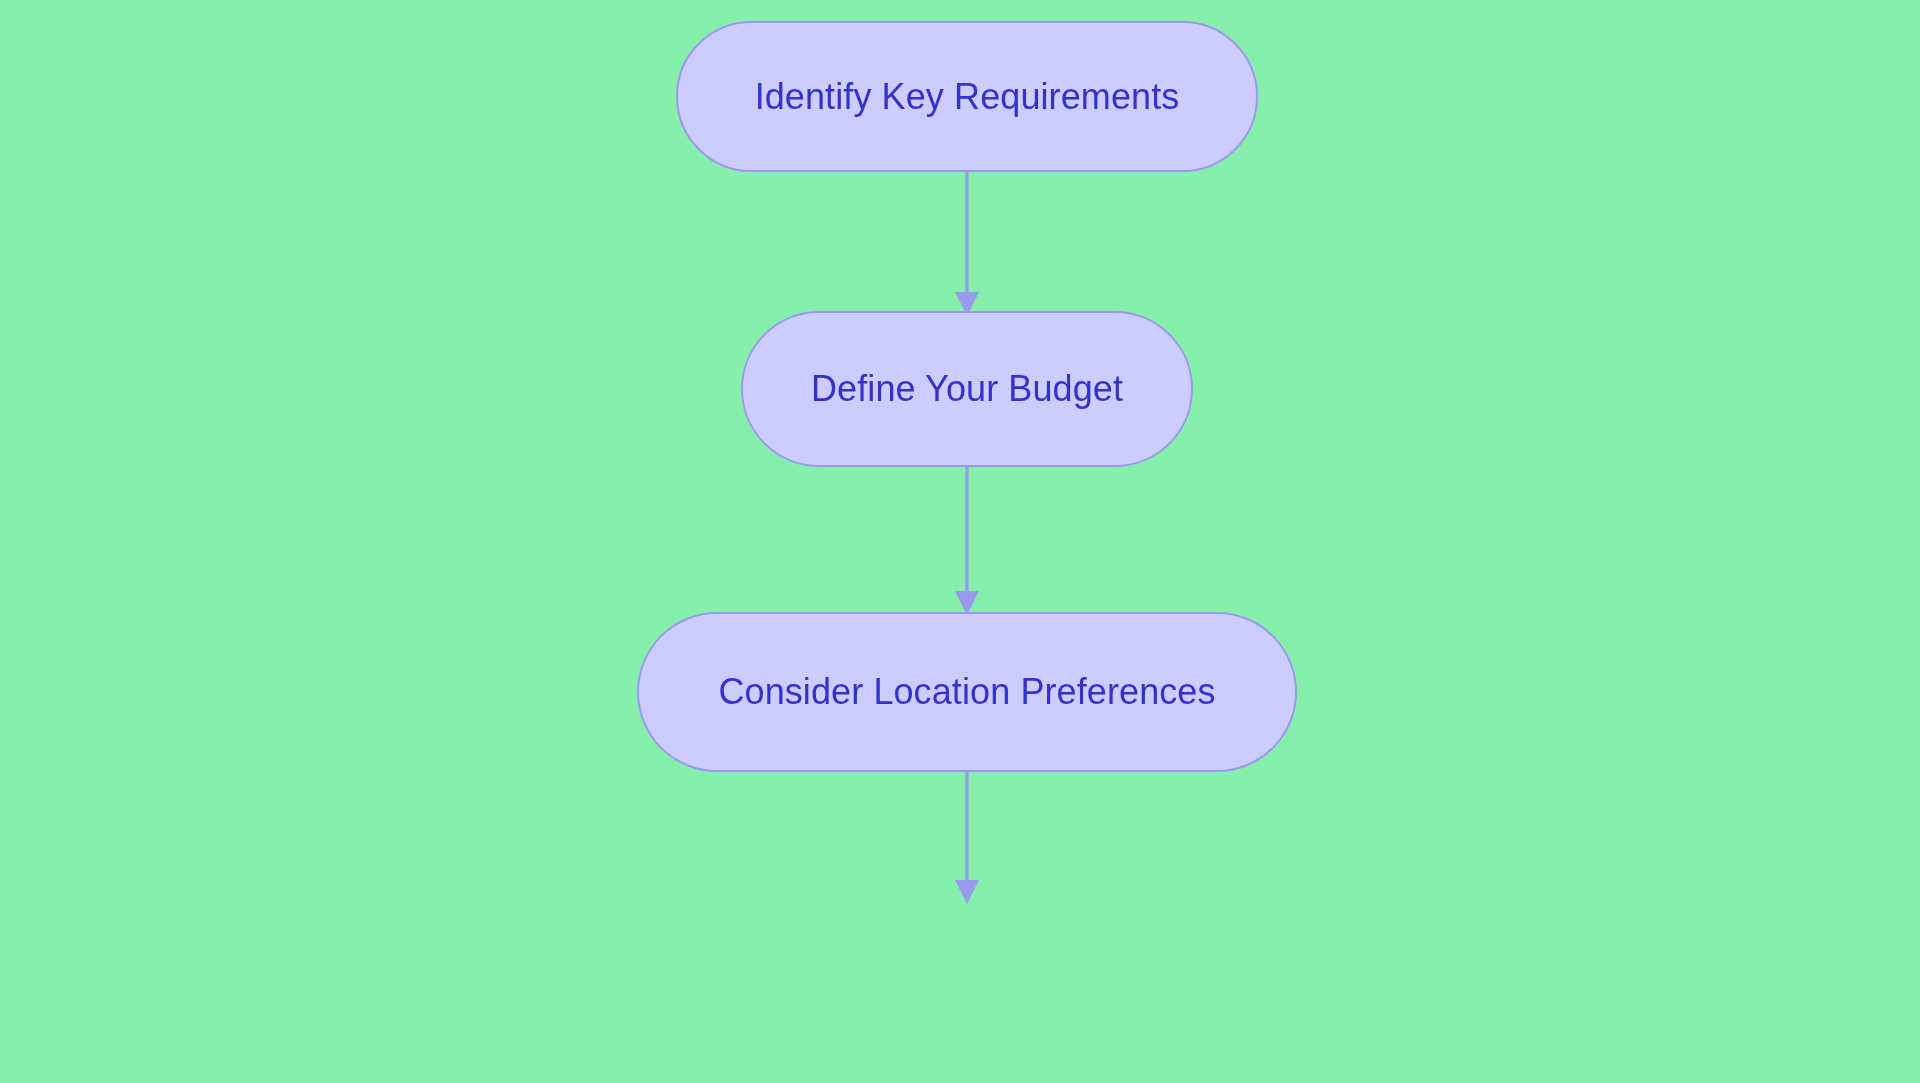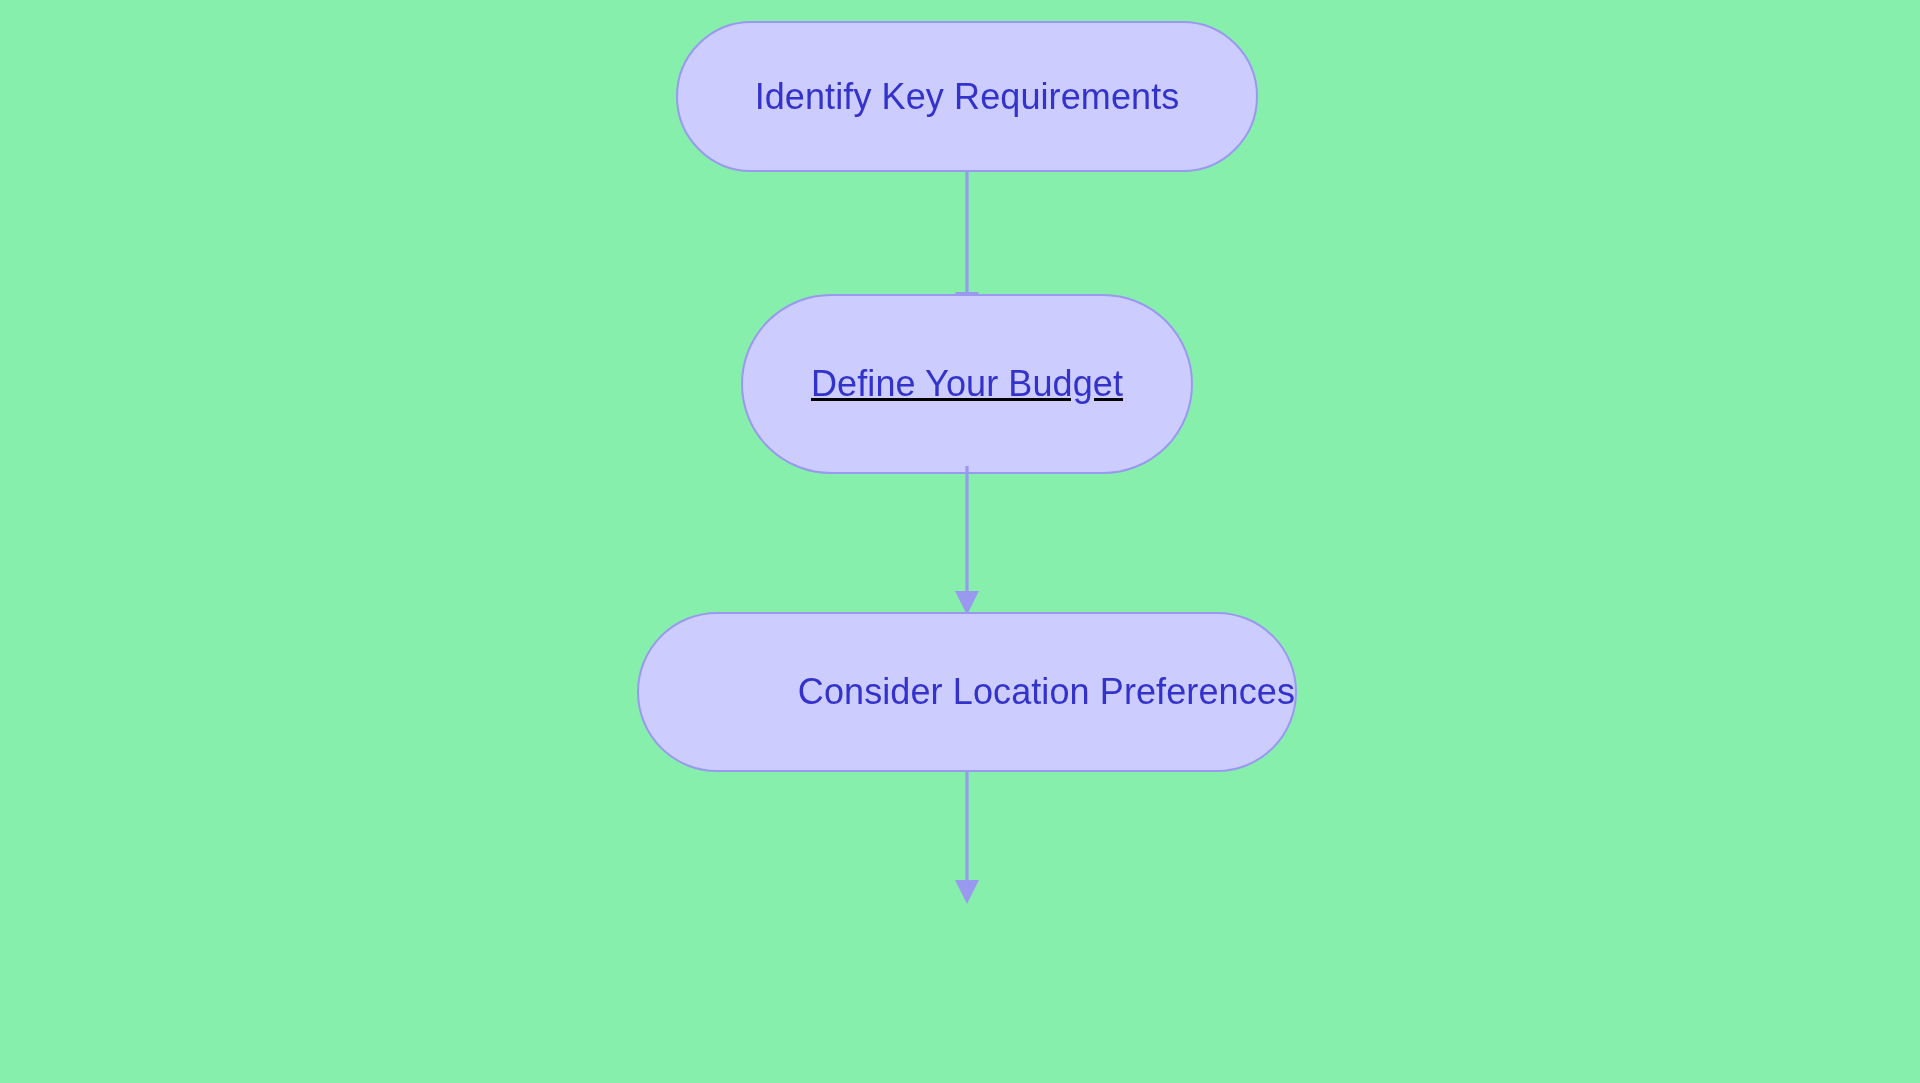--- a/index.html
+++ b/index.html
@@ -43,22 +43,22 @@
     font-weight: 400;
     line-height: 1;
     letter-spacing: 0.1px;
     white-space: nowrap;
     text-align: center;
     user-select: none;
   }
 
   
   #node-1 { width: 582px; height: 151px; top: 21px;  }
-  #node-2 { width: 452px; height: 180px; top: 294px; text-decoration: underline; }
-  #node-3 { width: 660px; height: 160px; top: 612px; justify-content: flex-end; }
+  #node-2 { width: 452px; height: 156px; top: 311px; }
+  #node-3 { width: 660px; height: 160px; top: 612px; }
   #node-4 { width: 502px; height: 159px; top: 901px; }
 
   .flow-edge {
     position: absolute;
     left: 50%;
     transform: translateX(-50%);
     overflow: visible;
   }
 
   #edge-1 { top: 170px; width: 40px; height: 146px; }

